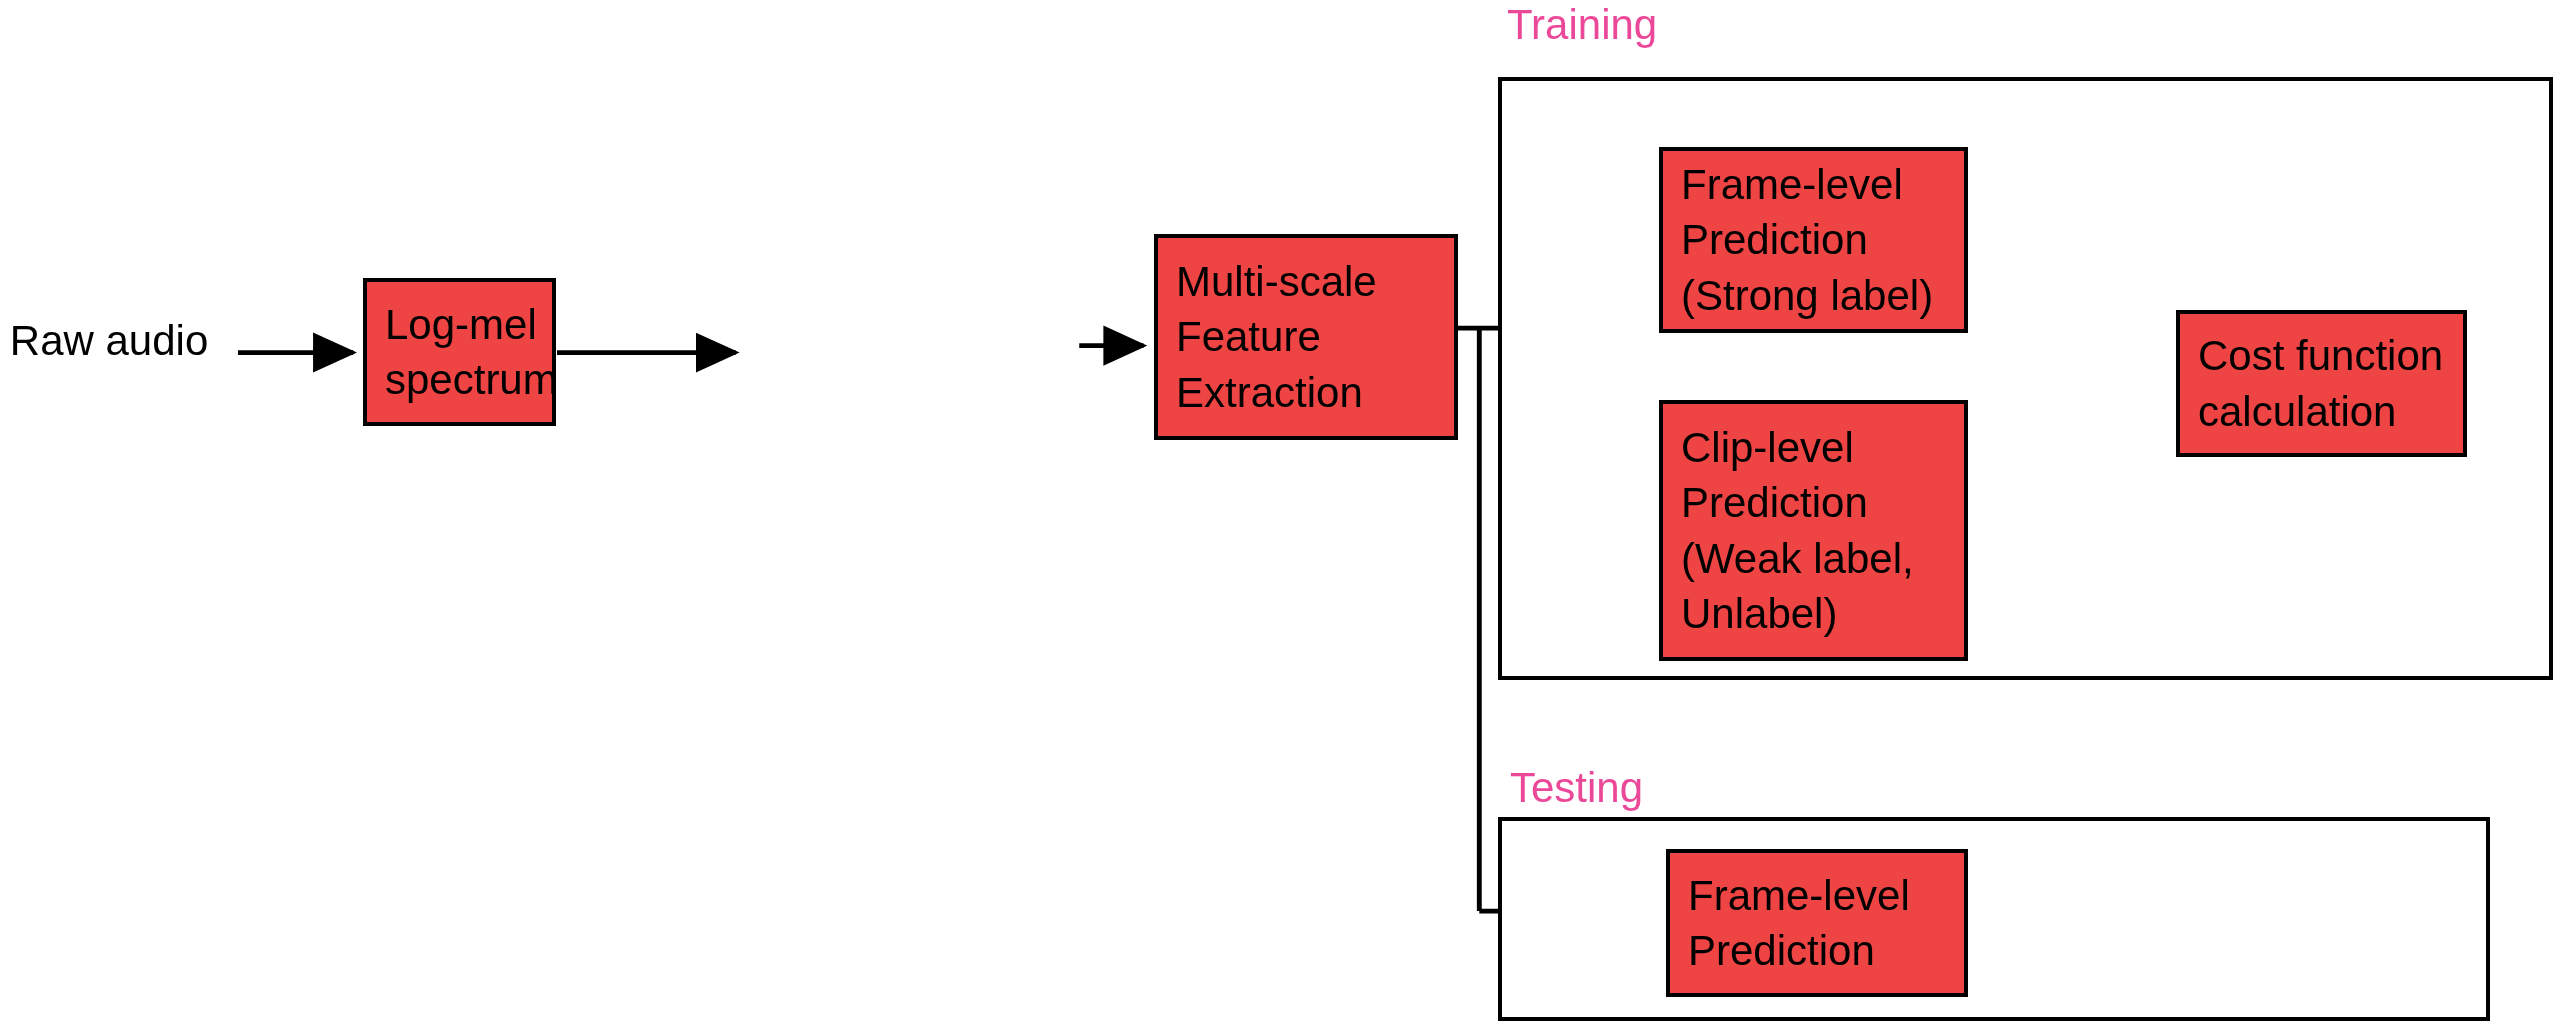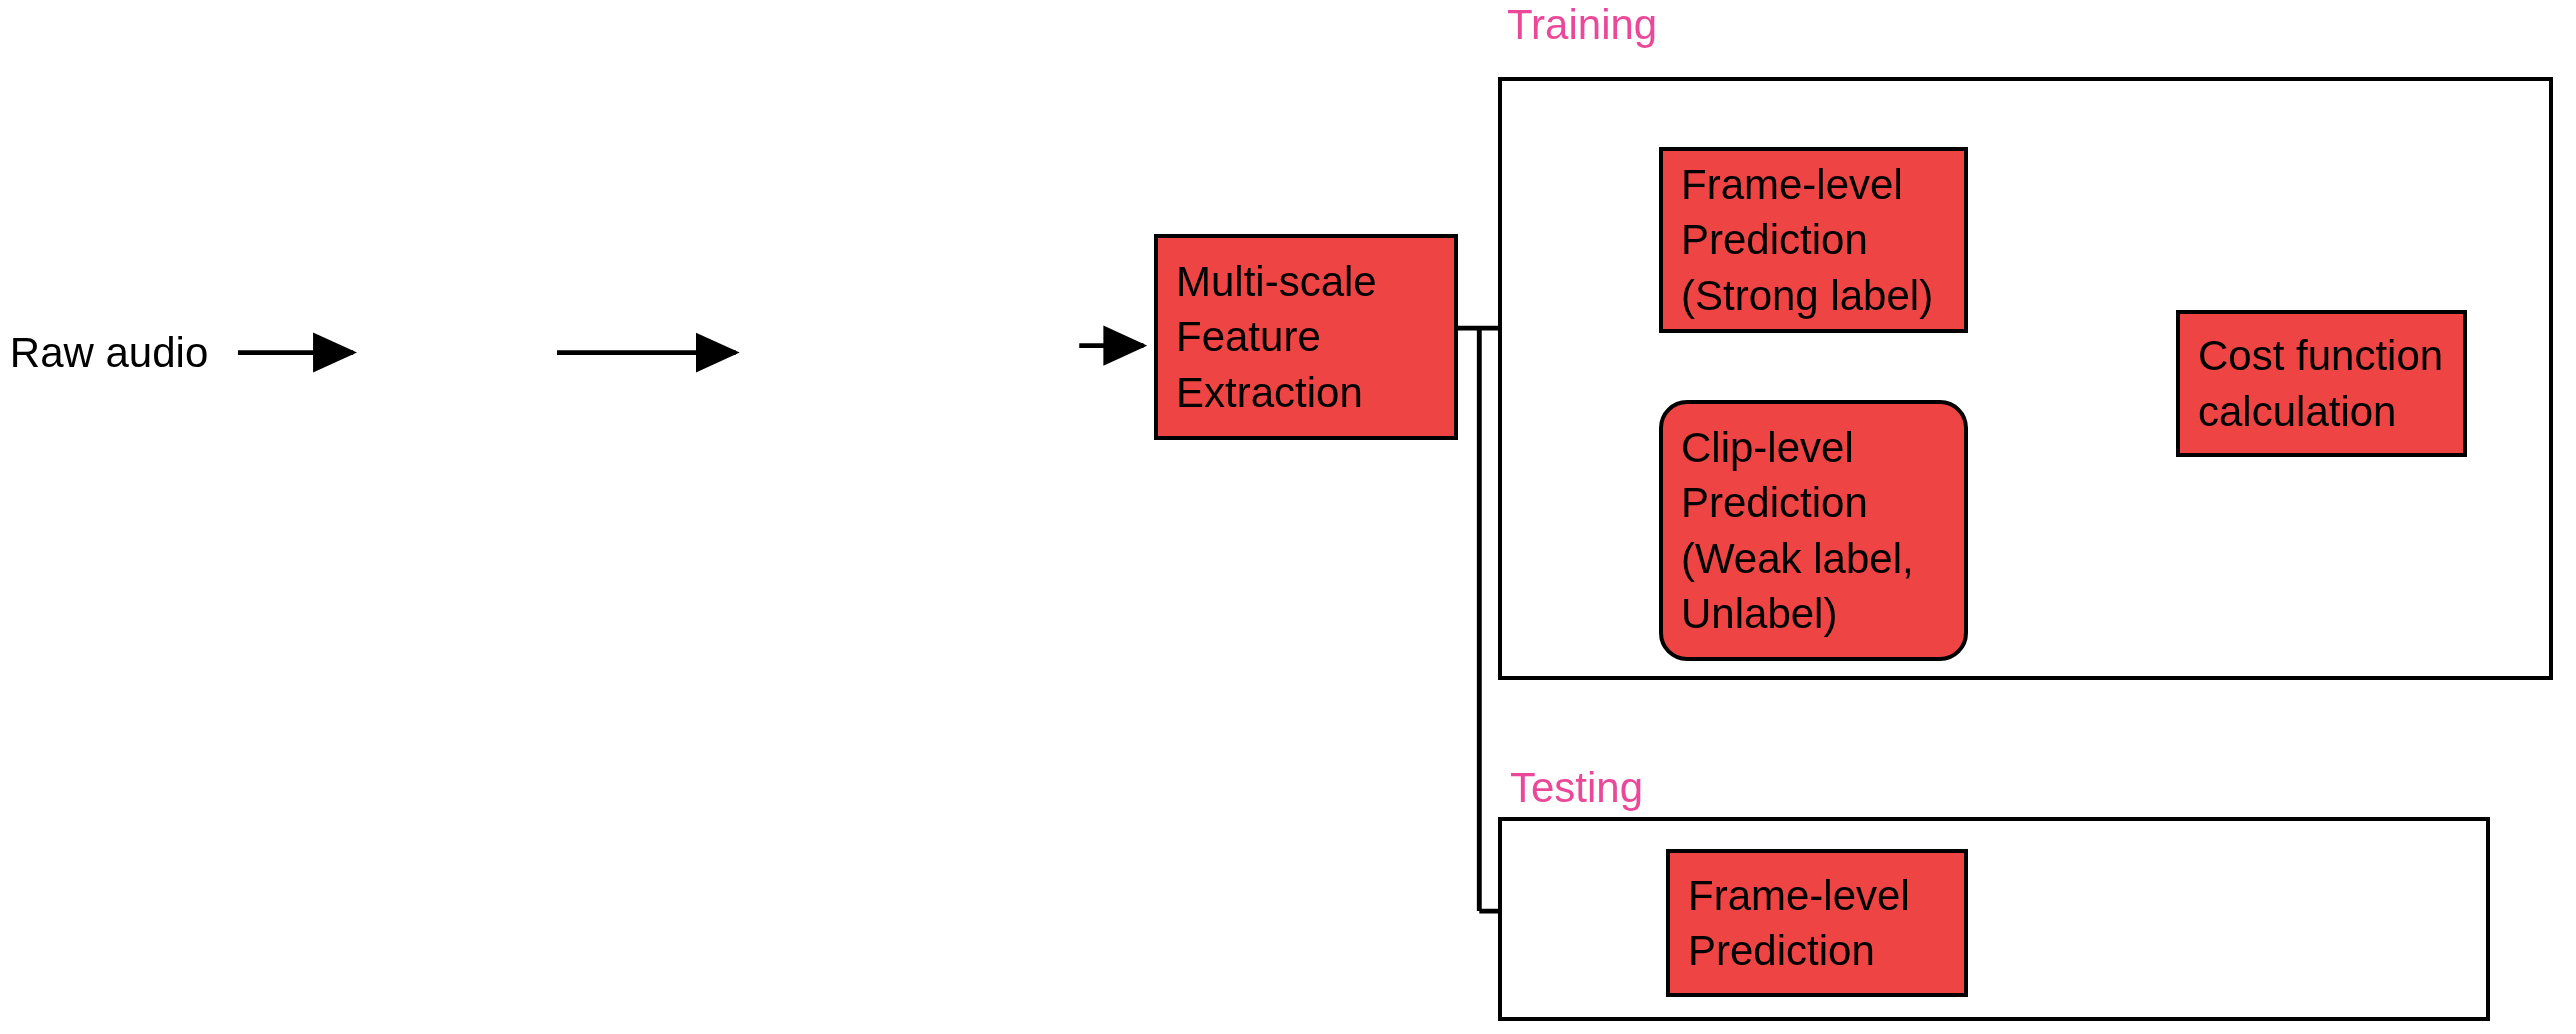--- a/index.html
+++ b/index.html
@@ -119,36 +119,38 @@
       <line x1="2818" y1="775" x2="2963" y2="775" stroke="#000000" stroke-width="7"></line>
       <line x1="2963" y1="345" x2="2963" y2="775" stroke="#000000" stroke-width="7"></line>
       <line x1="2963" y1="528" x2="3100" y2="528" stroke="#000000" stroke-width="7" marker-end="url(#arrowhead)"></line>
     </g>
 
     <g>
       <line x1="2820" y1="1318" x2="2890" y2="1318" stroke="#000000" stroke-width="7" marker-end="url(#arrowhead)"></line>
     </g>
   </svg>
 
-  <div class="free-label" style="left:9.8px; top:332px;">Raw audio</div>
+  <div class="free-label" style="left:9.8px; top:320px;">Raw audio</div>
 
+  <div class="node" style="left:363px; top:278px; width:193px; height:148px;">Log-mel
+spectrum</div>
 
 
   <div class="node" style="left:1154px; top:234px; width:304px; height:206px;">Multi-scale
 Feature
 Extraction</div>
 
   <div class="group-label" style="left:1507px; top:3.5px;">Training</div>
   <div class="group" style="left:1498px; top:77px; width:1055px; height:603px;"></div>
 
   <div class="node" style="left:1659px; top:147px; width:309px; height:186px;">Frame-level
 Prediction
 (Strong label)</div>
 
-  <div class="node" style="left:1659px; top:400px; width:309px; height:261px;border-radius:28px;">Clip-level
+  <div class="node" style="left:1659px; top:400px; width:309px; height:261px;">Clip-level
 Prediction
 (Weak label,
  Unlabel)</div>
 
   <div class="node" style="left:2176px; top:302px; width:291px; height:147px;margin-top:8px;">Cost function
 calculation</div>
 
   <div class="group-label" style="left:1510px; top:767px;">Testing</div>
   <div class="group" style="left:1498px; top:817px; width:992px; height:204px;"></div>
 

